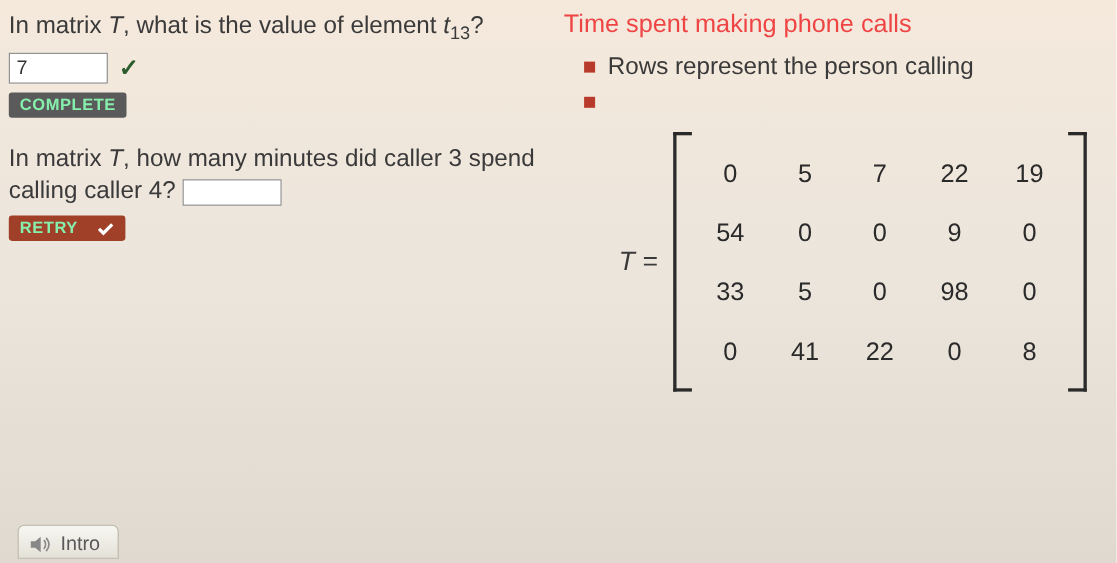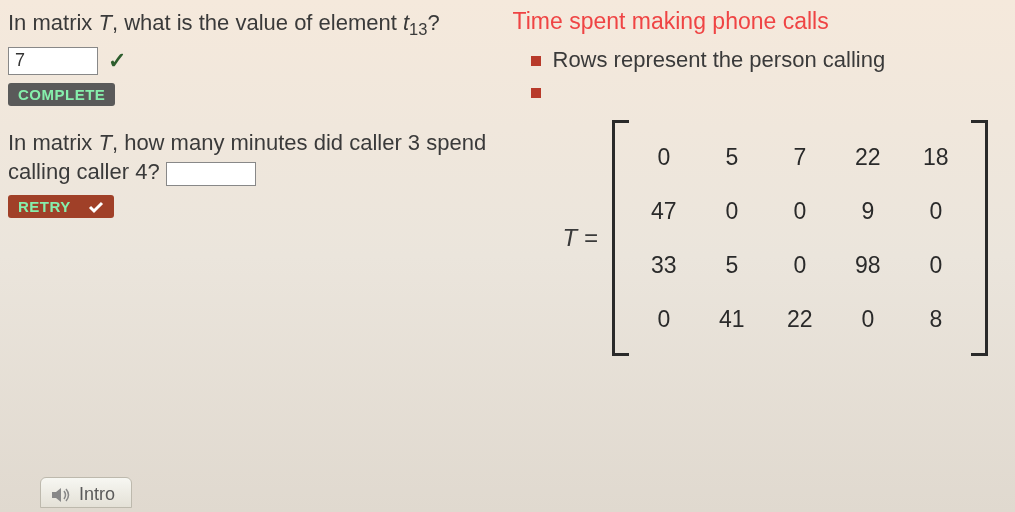--- a/index.html
+++ b/index.html
@@ -127,21 +127,21 @@
     font-size: 23px;
     color: #2a2a2a;
   }
   .retry-check {
     width: 16px; height: 14px;
     display:inline-block;
   }
   .intro-btn {
     position: absolute;
     bottom: 4px;
-    left: 40px;
+    left: 16px;
     background: linear-gradient(#f7f7f2,#e4e1d7);
     border: 1px solid #bdb9ad;
     border-radius: 6px 6px 0 0;
     padding: 6px 16px 2px 10px;
     display: flex;
     align-items: center;
     gap: 8px;
     color: #5a5a5a;
     font-size: 18px;
   }
@@ -196,24 +196,24 @@
     <div class="matrix-wrap">
       <div class="matrix-label">T =</div>
       <div class="matrix">
         <table>
           <tbody id="matrix-body">
               <tr>
                 <td>0</td>
                 <td>5</td>
                 <td>7</td>
                 <td>22</td>
-                <td>18</td>
-              </tr>
-              <tr>
-                <td>47</td>
+                <td>19</td>
+              </tr>
+              <tr>
+                <td>54</td>
                 <td>0</td>
                 <td>0</td>
                 <td>9</td>
                 <td>0</td>
               </tr>
               <tr>
                 <td>33</td>
                 <td>5</td>
                 <td>0</td>
                 <td>98</td>

